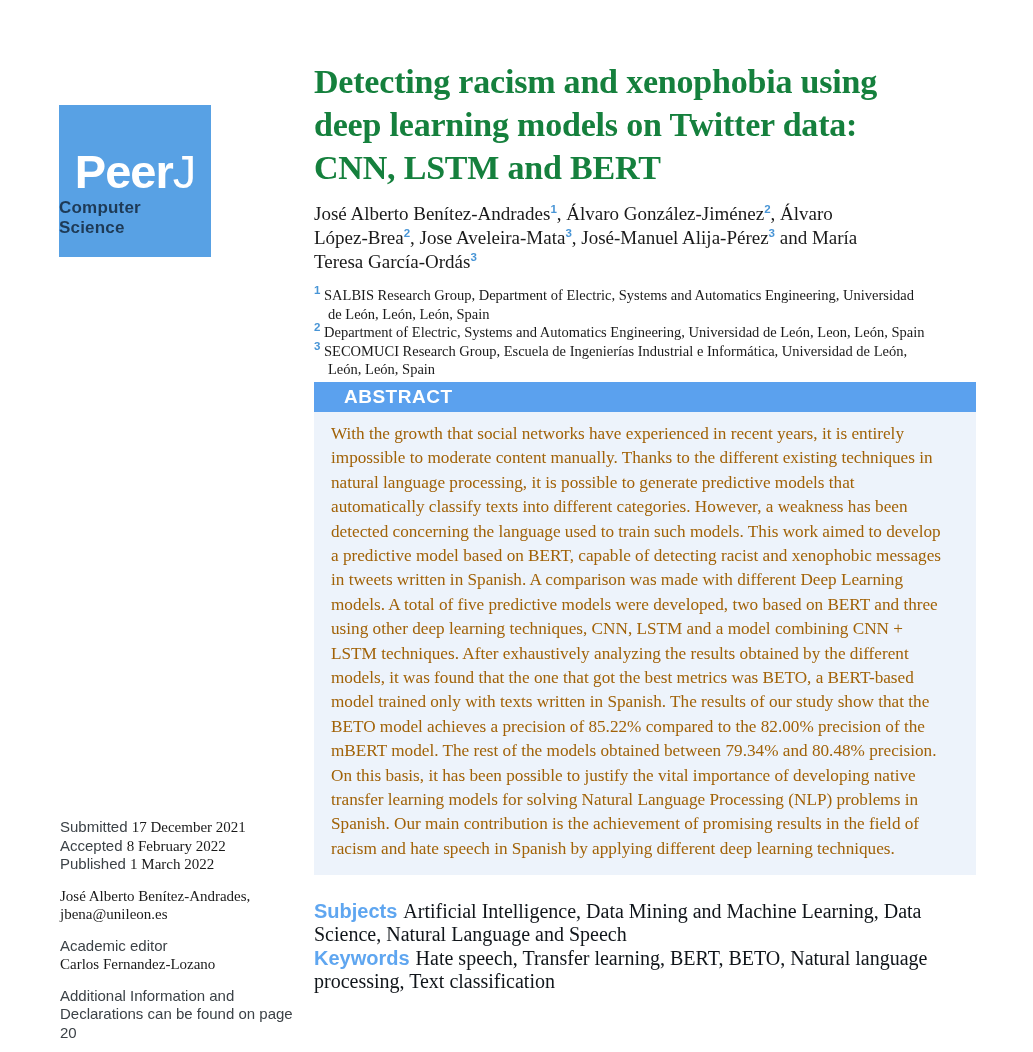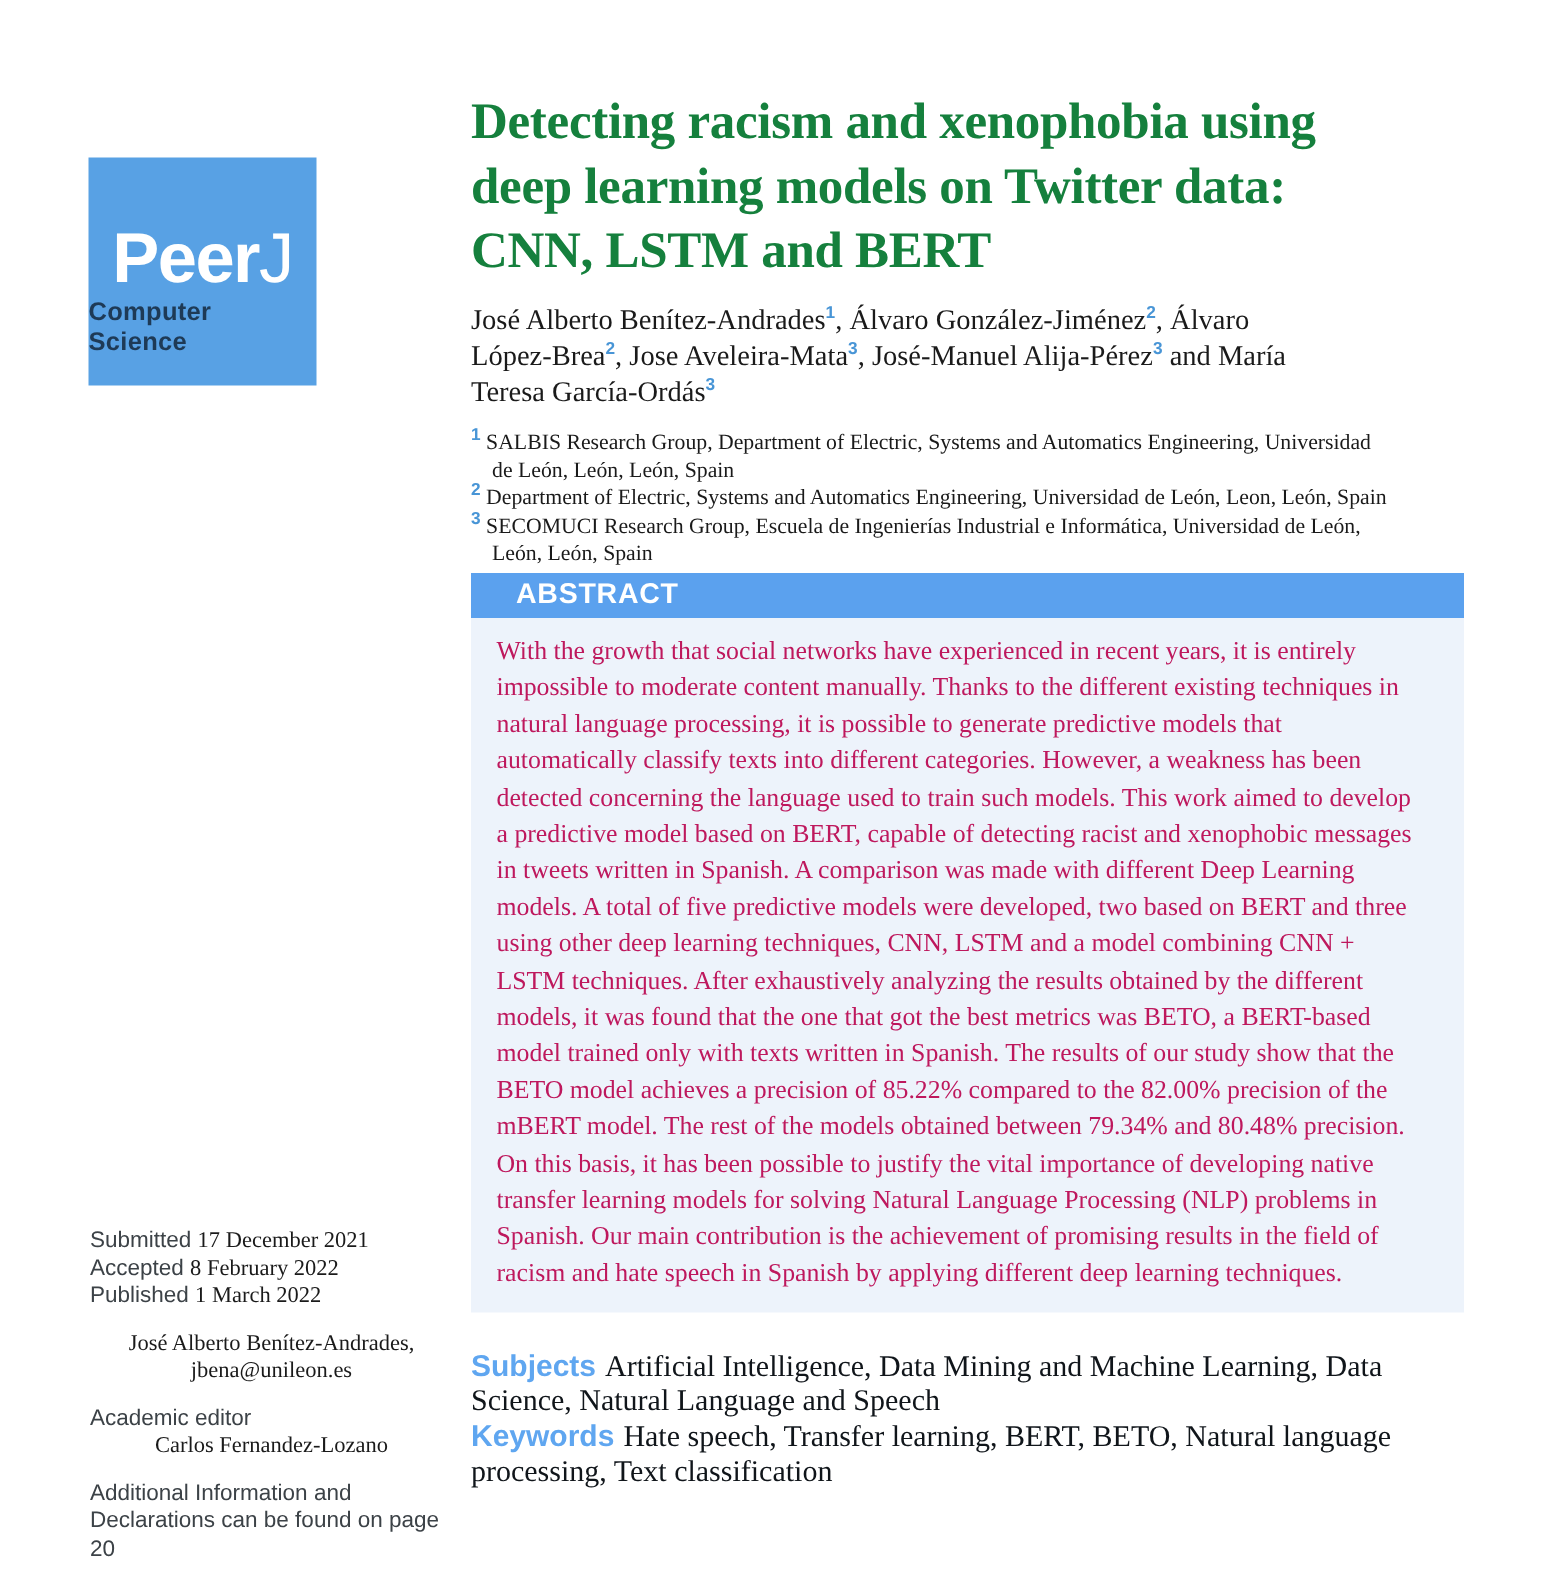--- a/index.html
+++ b/index.html
@@ -25,21 +25,21 @@
 
   
   .meta {
     position:absolute; left:60px; top:818px; width:242px;
     font-family:"Liberation Sans", sans-serif; font-size:15px;
     color:#3C4247; line-height:18.5px;
   }
   .meta .group { margin-bottom:13px; }
   .meta .label { color:#3C4247; }
   .meta .value { font-family:"Liberation Serif", serif; color:#1a1a1a; }
-  .meta .serif-line { font-family:"Liberation Serif", serif; color:#1a1a1a;text-align:center; }
+  .meta .serif-line { font-family:"Liberation Serif", serif; color:#1a1a1a; }
 
   
   .main { position:absolute; left:314px; top:60px; width:662px; }
 
   .title {
     font-family:"Liberation Serif", serif; font-weight:700;
     font-size:34px; line-height:43px; color:#15803d; letter-spacing:-0.2px;
   }
 
   .authors {
@@ -55,21 +55,21 @@
   .affil { padding-left:14px; text-indent:-14px; }
 
   .abstract-bar {
     margin-top:3px; height:30px; background:#5BA1EE;
     font-family:"Liberation Sans", sans-serif; font-weight:700;
     font-size:19px; letter-spacing:0.5px; color:#ffffff;
     line-height:29px; padding-left:30px;
   }
   .abstract-body {
     background:#EDF3FB; padding:10px 28px 14px 17px;
-    font-size:17.2px; line-height:24.4px; color:#be185d;
+    font-size:17.2px; line-height:24.4px; color:#a16207;
   }
 
   .subj { margin-top:25px; font-size:20px; line-height:23px; color:#10151a; }
   .subj .lbl {
     font-family:"Liberation Sans", sans-serif; font-weight:700;
     color:#5FA6F0; margin-right:6px;
   }
   .kw { margin-top:1px; }
 </style>
 </head>

